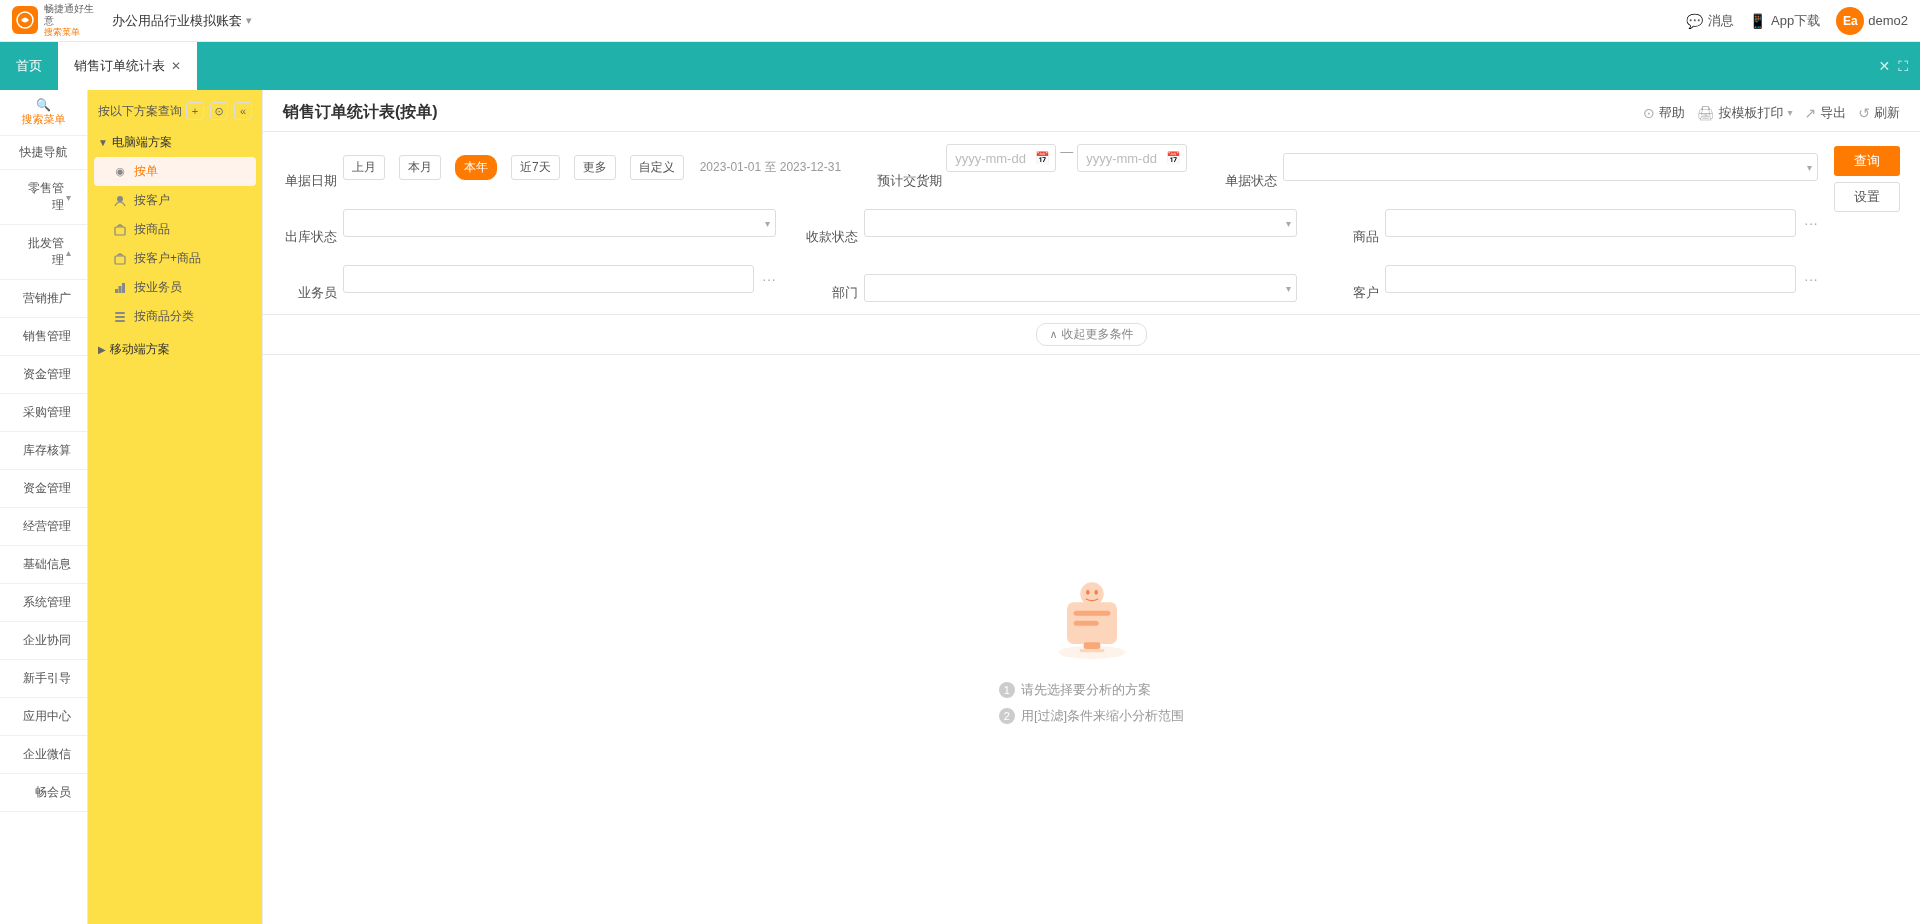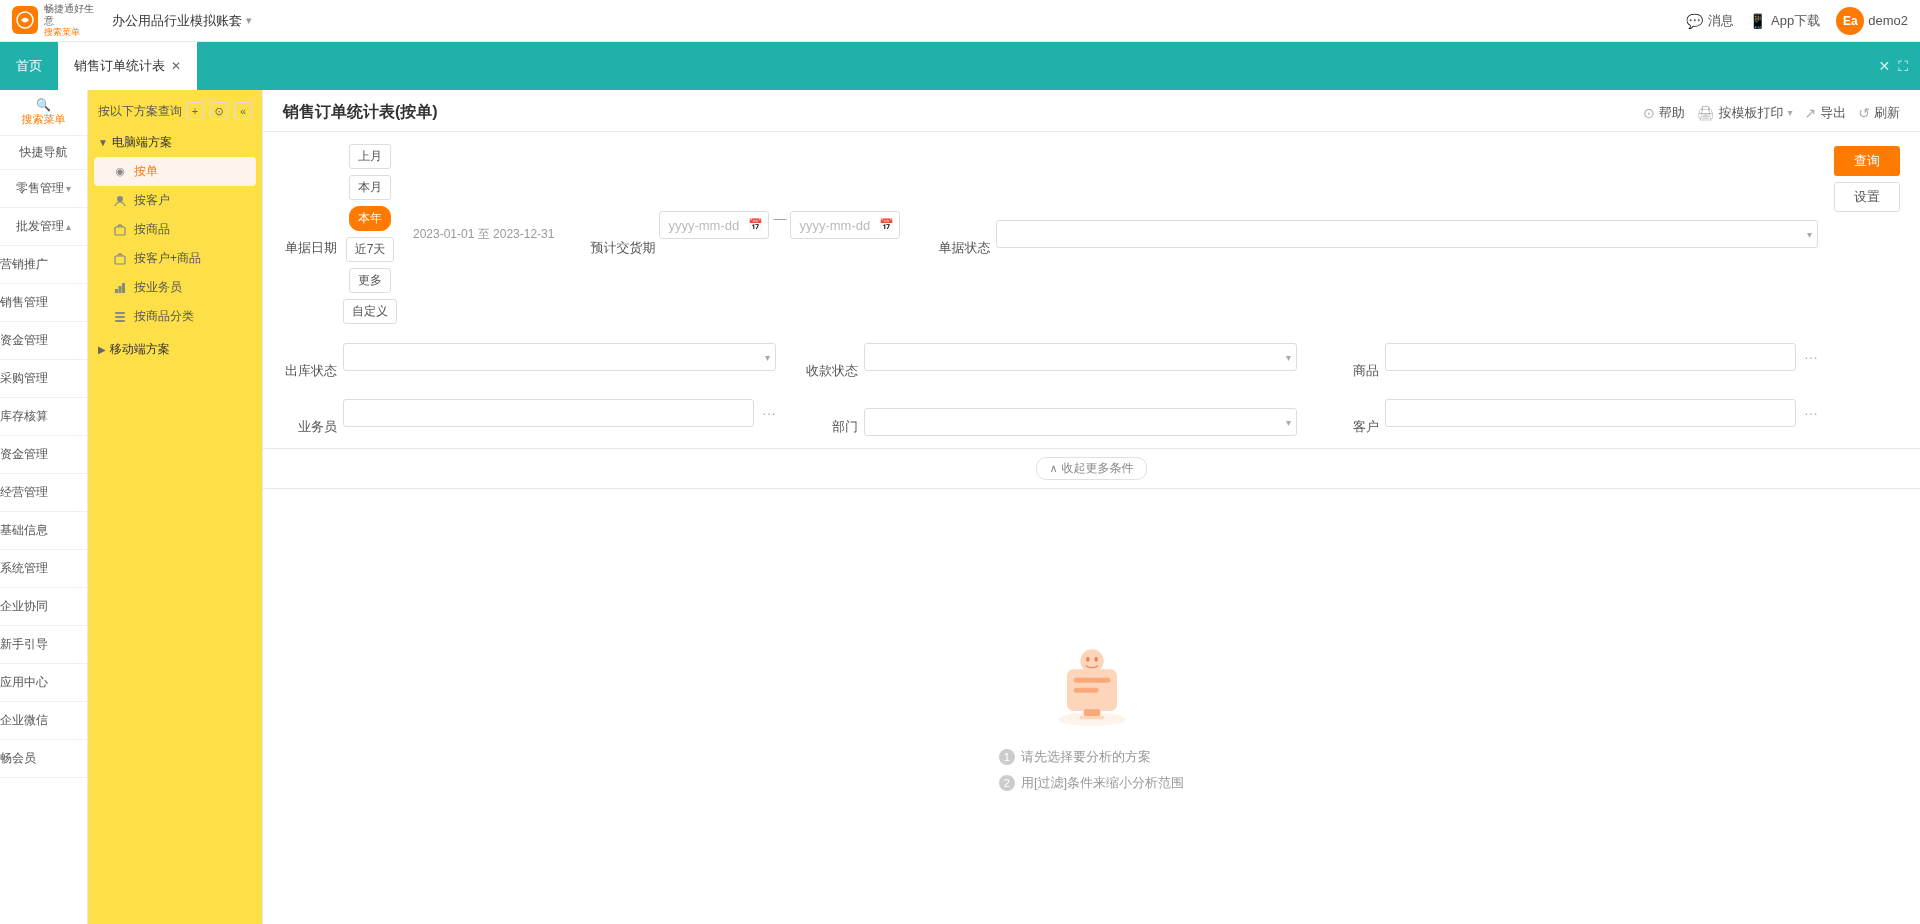--- a/index.html
+++ b/index.html
@@ -121,22 +121,22 @@
     
     .sidebar {
       width: 88px;
       background: #fff;
       border-right: 1px solid #e8e8e8;
       display: flex;
       flex-direction: column;
       overflow-y: auto;
     }
     .sidebar-item {
-      padding: 10px 0;
-      text-align: left;
+      padding: 10px 16px;
+      text-align: right;
       cursor: pointer;
       font-size: 12px;
       color: #555;
       border-bottom: 1px solid #f0f0f0;
       position: relative;
     }
     .sidebar-item.has-sub {
       display: flex;
       align-items: center;
       justify-content: center;
@@ -291,22 +291,21 @@
       font-size: 13px;
       color: #555;
       white-space: nowrap;
       min-width: 54px;
       text-align: right;
       margin-top: 28px;
     }
     .filter-date-group {
       display: flex;
       align-items: center;
-      gap: 6px;
-      flex-direction: column;
+      gap: 14px;
     }
     .date-btn {
       padding: 3px 8px;
       font-size: 12px;
       border: 1px solid #ddd;
       border-radius: 3px;
       background: #fff;
       cursor: pointer;
       color: #555;
     }

